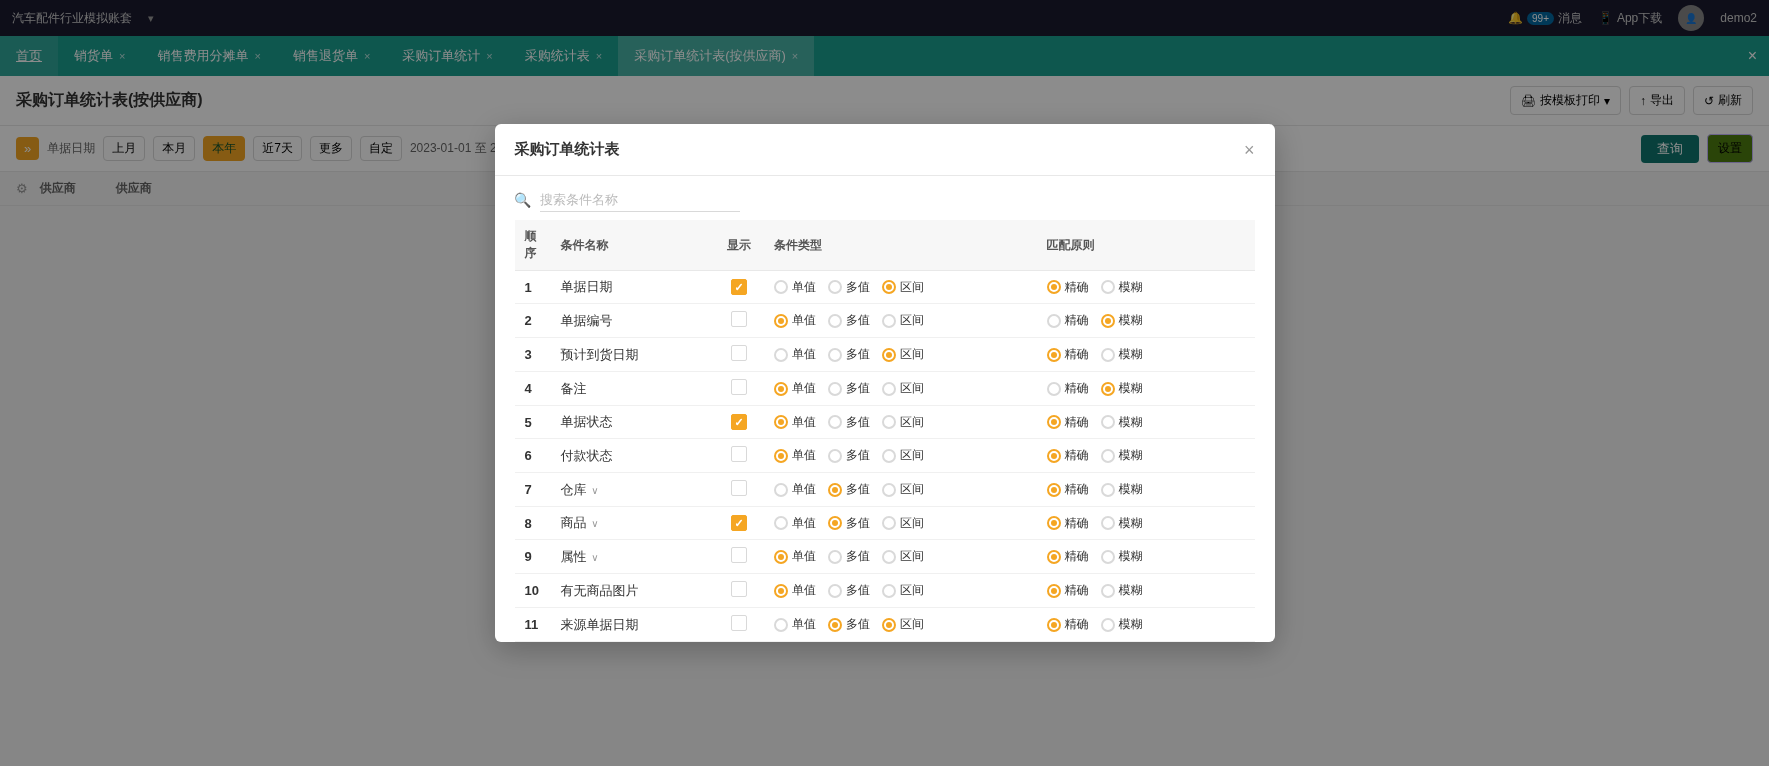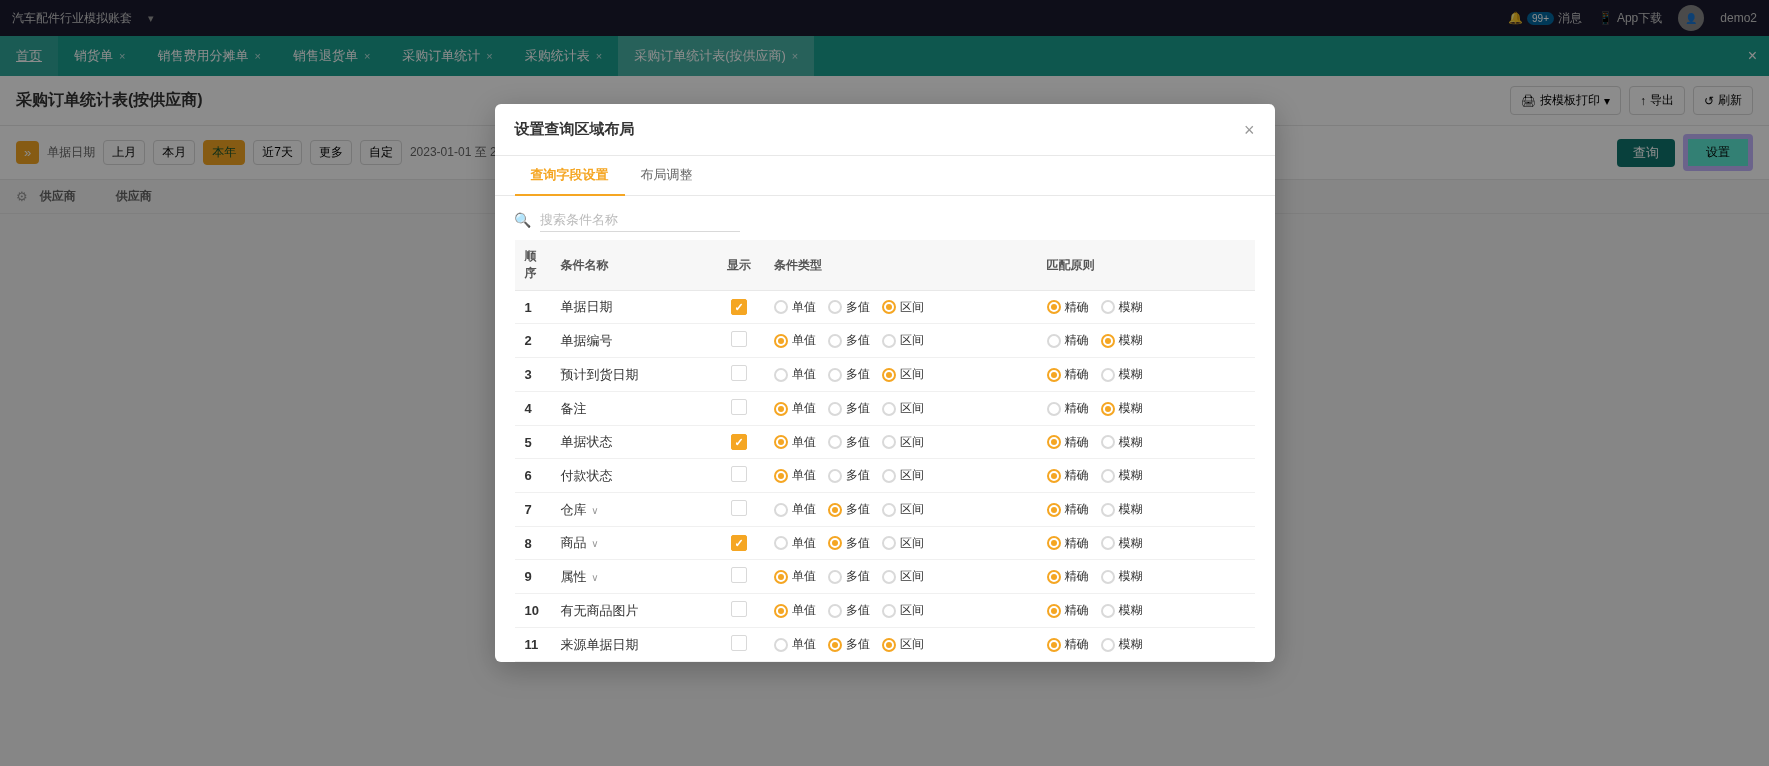--- a/index.html
+++ b/index.html
@@ -71,21 +71,21 @@
       align-items: center;
       gap: 8px;
       flex-wrap: wrap;
     }
     .filter-toggle { background: #f5a623; color: white; border: none; border-radius: 4px; padding: 4px 8px; cursor: pointer; font-size: 13px; }
     .filter-label { color: #666; font-size: 12px; }
     .filter-date-btn { border: 1px solid #d9d9d9; background: white; border-radius: 4px; padding: 3px 8px; cursor: pointer; font-size: 12px; }
     .filter-date-btn.active { background: #f5a623; color: #14532d; border-color: #f5a623; }
     .filter-date-range { color: #666; font-size: 12px; }
     .btn-query { background: #0f766e; color: white; border: none; border-radius: 4px; padding: 5px 16px; cursor: pointer; font-size: 13px; margin-left: auto; }
-    .btn-setting { background: #5eead4; border: 5px solid #c4b5fd; border-radius: 4px; padding: 5px 18px; cursor: pointer; font-size: 12px; }
+    .btn-setting { background: #4d7c0f; border: 1px solid #c4b5fd; border-radius: 4px; padding: 5px 10px; cursor: pointer; font-size: 12px; }
     .table-header-row {
       display: flex;
       align-items: center;
       background: #f5f5f5;
       border-bottom: 1px solid #e8e8e8;
       padding: 8px 16px;
     }
     .gear-icon { color: #999; margin-right: 12px; cursor: pointer; }
     .col-header { color: #666; font-size: 12px; font-weight: bold; }
 
@@ -372,32 +372,24 @@
     <span class="gear-icon">⚙</span>
     <span class="col-header">供应商</span>
     <span style="margin-left:40px;" class="col-header">供应商</span>
   </div>
 </div>
 
 <div class="overlay">
   <div class="dialog">
 
     <div class="dialog-header">
-      <span class="dialog-title">设置查询区域布局</span>
+      <span class="dialog-title">采购订单统计表</span>
       <span class="dialog-close">×</span>
     </div>
 
-    <div class="dialog-tabs">
-      <div class="dialog-tab active">
-        <span>查询字段设置</span>
-      </div>
-      <div class="dialog-tab">
-        <span>布局调整</span>
-      </div>
-    </div>
 
     <div class="dialog-search">
       <span class="dialog-search-icon">🔍</span>
       <input class="dialog-search-input" type="text" placeholder="搜索条件名称" style="">
     </div>
 
     <div class="dialog-table-wrap">
       <table class="dialog-table">
         <thead>
           <tr>

